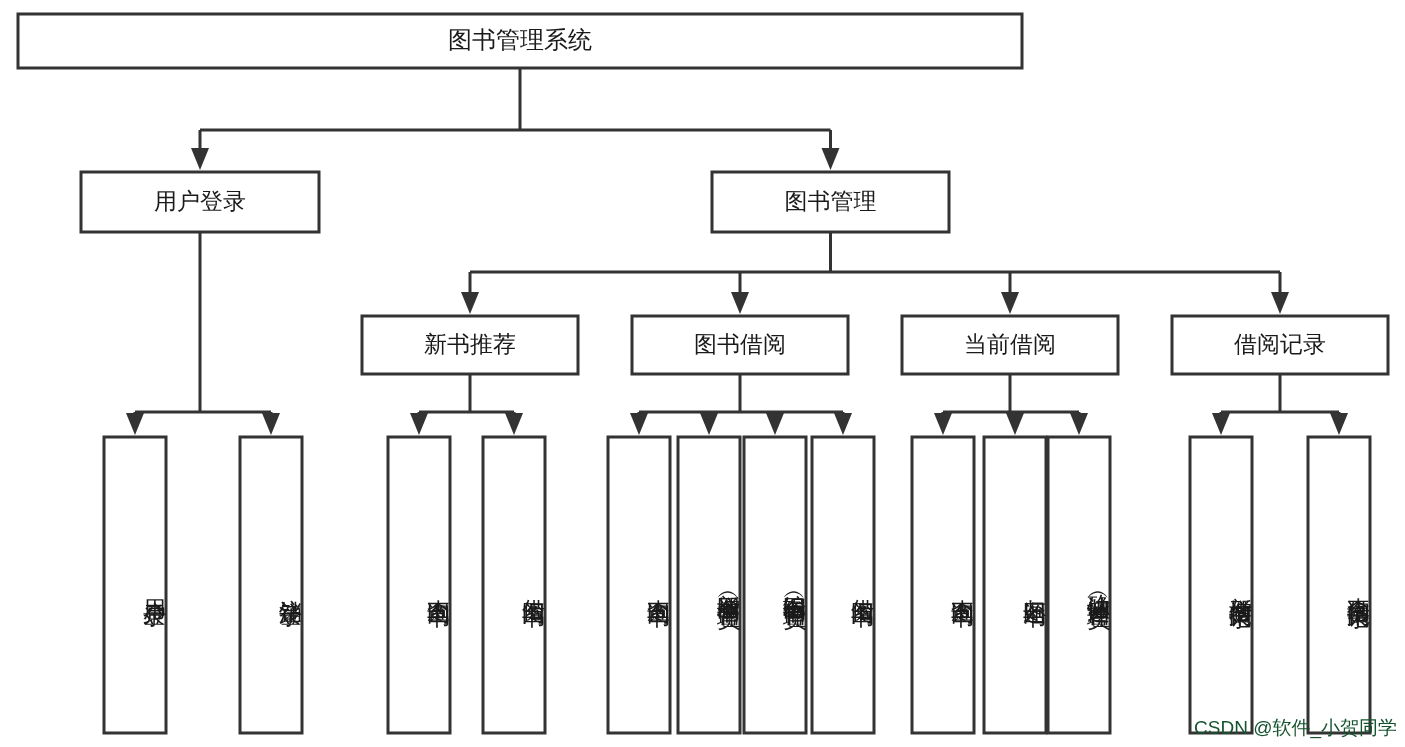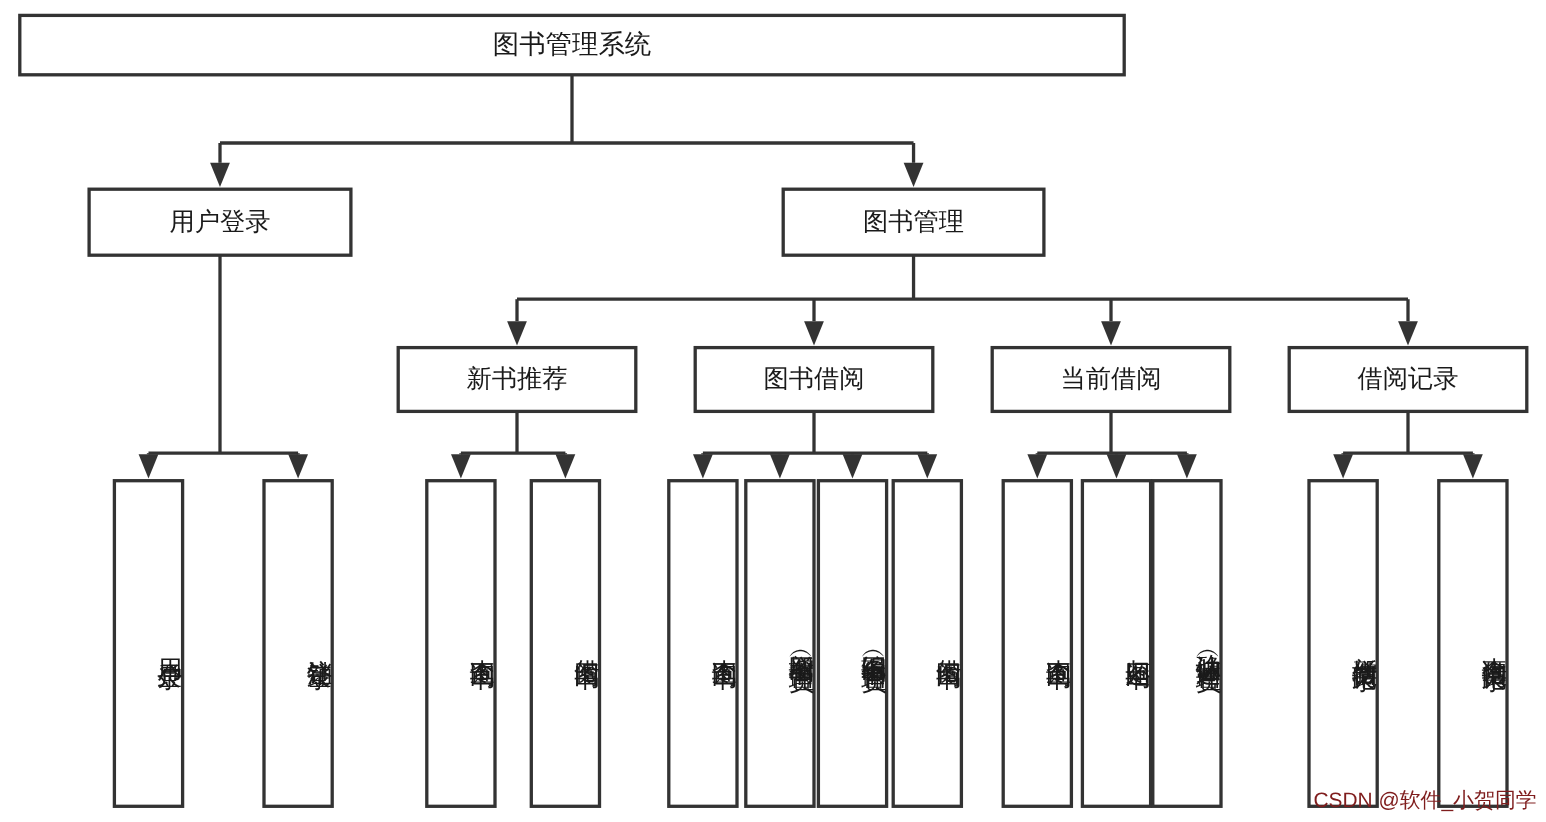--- a/index.html
+++ b/index.html
@@ -65,21 +65,21 @@
     line-height: 1;
     white-space: nowrap;
     pointer-events: none;
   }
   .watermark {
     position: absolute;
     right: 8px;
     bottom: 6px;
     font-family: "Liberation Sans", "DejaVu Sans", sans-serif;
     font-size: 19px;
-    color: #7f1d1d;
+    color: #14532d;
     white-space: nowrap;
   }
 </style>
 </head>
 <body>
 
 <div id="diagram-root">
 
   <svg class="flow" viewBox="0 0 1405 747" xmlns="http://www.w3.org/2000/svg">
 

